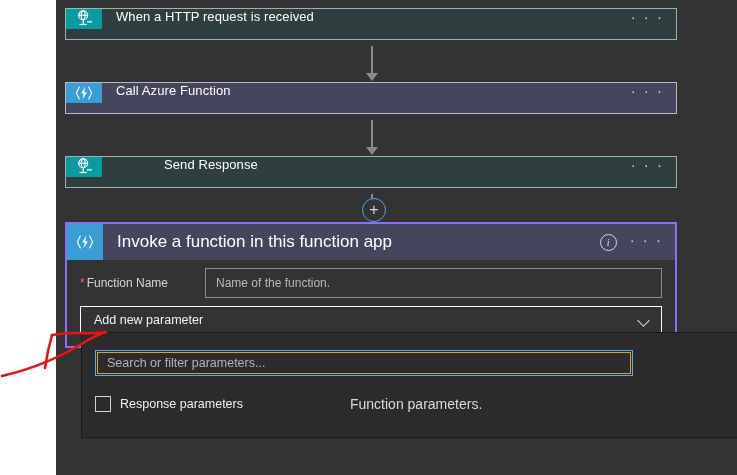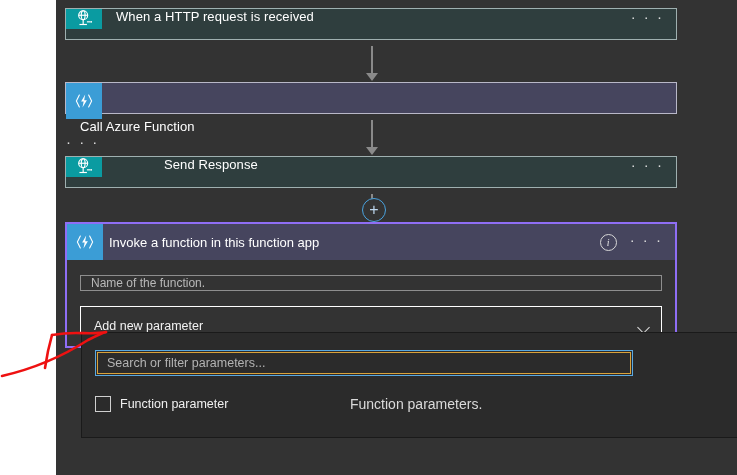--- a/index.html
+++ b/index.html
@@ -91,21 +91,20 @@
     background: #2f3e3e;
     border: 1px solid #9fb0b0;
   }
   #card-http .icon-box { background: #0a9ba1; }
 
   
   #card-func {
     left: 9px; top: 82px; width: 612px;
     background: #46455e;
     border: 1px solid #b9b8c8;
-    flex-direction: column;
   }
   #card-func .icon-box { background: #3b9dd6; }
 
   
   #card-resp {
     left: 9px; top: 156px; width: 612px;
     background: #2f3e3e;
     border: 1px solid #9fb0b0;
     gap: 48px;
   }
@@ -186,23 +185,23 @@
     flex: 0 0 36px;
     background: #3b9dd6;
     display: flex;
     align-items: center;
     justify-content: center;
   }
   #invoke-header .card-title {
     flex: 1 1 auto;
     display: flex;
     align-items: center;
-    padding-left: 6px;
+    padding-left: 14px;
     color: #ffffff;
-    font-size: 13px;
+    font-size: 17px;
     white-space: nowrap;
   }
   #invoke-header .card-actions {
     display: flex;
     align-items: center;
     padding-right: 12px;
     gap: 13px;
   }
 
   #invoke-body {
@@ -221,42 +220,42 @@
     font-size: 12px;
     white-space: nowrap;
   }
   .field-label .req {
     color: #e06c75;
     font-size: 12px;
     margin-right: 2px;
   }
   .field-input {
     flex: 1 1 auto;
-    height: 16px;
+    height: 30px;
     box-sizing: border-box;
     background: #333333;
     border: 1px solid #8e8e8e;
     color: #b9b9b9;
     font-size: 12px;
     padding: 0 10px;
     display: flex;
     align-items: center;
     font-family: "Liberation Sans", sans-serif;
   }
   .field-input::placeholder { color: #b9b9b9; opacity: 1; }
 
   
   #add-param-combo {
     margin-top: 10px;
     height: 28px;
     box-sizing: border-box;
     background: #333333;
     border: 1px solid #ffffff;
     display: flex;
-    align-items: flex-end;
+    align-items: center;
     justify-content: space-between;
     padding: 0 11px 0 13px;
     cursor: pointer;
   }
   #add-param-combo .combo-text {
     color: #f2f2f2;
     font-size: 12.5px;
   }
   .chevron-down {
     width: 11px;
@@ -444,37 +443,40 @@
       </div>
       <div class="card-title">Invoke a function in this function app</div>
       <div class="card-actions">
         <span class="info-circle">i</span>
         <span class="ellipsis">· · ·</span>
       </div>
     </div>
 
     <div id="invoke-body">
       <div class="field-row">
+        <div class="field-label">
+          <span class="req">*</span><span>Function Name</span>
+        </div>
         <input class="field-input" type="text" placeholder="Name of the function." style="">
       </div>
 
       <div id="add-param-combo">
         <span class="combo-text">Add new parameter</span>
         <span class="chevron-down"></span>
       </div>
     </div>
   </div>
 
   <div id="param-dropdown">
     <div id="param-search-wrap">
       <input id="param-search" type="text" placeholder="Search or filter parameters..." style="">
     </div>
     <div id="param-item">
       <span class="param-checkbox"></span>
-      <span class="param-name">Function parameter</span>
+      <span class="param-name">Response parameters</span>
       <span class="param-desc">Function parameters.</span>
     </div>
   </div>
 
 </div>
 
 <svg id="annotation-arrow" viewBox="0 0 180 60" xmlns="http://www.w3.org/2000/svg">
   <path d="M2 46 C 28 40, 60 28, 88 10 C 96 6, 102 3, 106 2" fill="none" stroke="#ee1111" stroke-width="2.6" stroke-linecap="round"></path>
   <path d="M106 2 C 98 4, 86 3, 76 3 C 66 3, 58 4, 52 5" fill="none" stroke="#ee1111" stroke-width="2.6" stroke-linecap="round"></path>
   <path d="M52 5 C 50 12, 47 24, 45 38" fill="none" stroke="#ee1111" stroke-width="2.6" stroke-linecap="round"></path>

